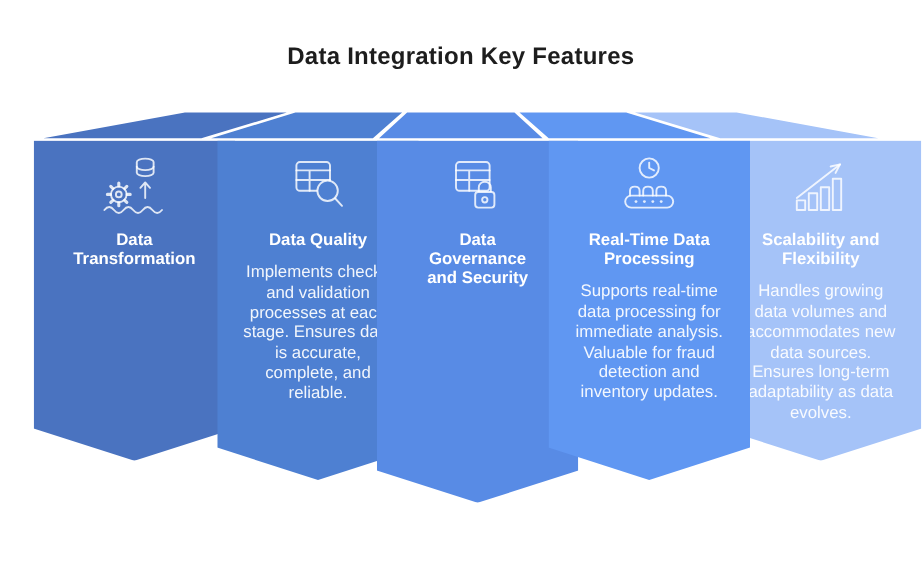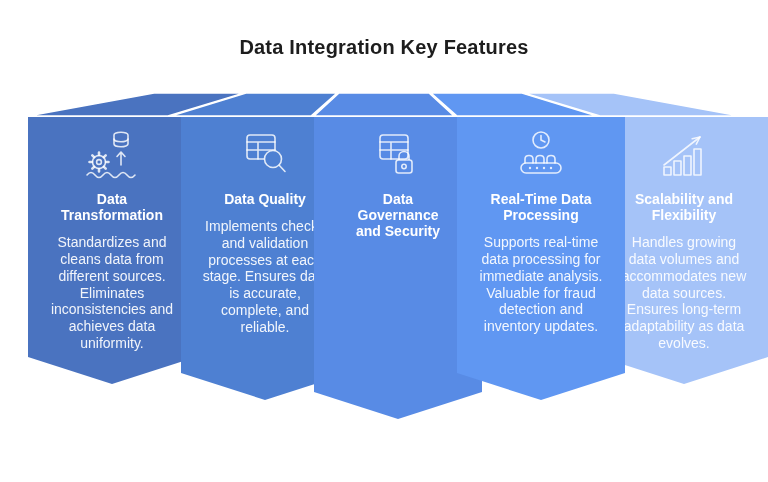--- a/index.html
+++ b/index.html
@@ -52,21 +52,20 @@
         <circle cx="15" cy="33" r="6.5"></circle>
         <circle cx="15" cy="33" r="2.4"></circle>
         <g stroke-width="2.6">
           <path d="M22,33 h2.5 M19.9,28.1 l1.8,-1.8 M15,26 v-2.5 M10.1,28.1 l-1.8,-1.8 M8,33 h-2.5 M10.1,37.9 l-1.8,1.8 M15,40 v2.5 M19.9,37.9 l1.8,1.8"></path>
         </g>
         <path d="M3,46 q4,-5 8,0 t8,0 t8,0 t8,0 t8,0 t8,0"></path>
       </svg>
     </div>
     <h2>Data
 Transformation</h2>
-    <p>Standardizes and cleans data from different sources. Eliminates inconsistencies and achieves data uniformity.</p>
   </div>
 
   <div class="banner h284" style="left: 181px; --c: #4e80d2;">
     <div class="icon-wrap">
       <svg class="icon" width="56" height="52" viewBox="0 0 56 52">
         <rect x="10" y="6" width="28" height="24" rx="3"></rect>
         <path d="M10,13 H38 M21,13 V30 M10,21 H38"></path>
         <circle cx="36" cy="30" r="8.5" fill="var(--c)"></circle>
         <path d="M42.2,36.2 L48,42.5"></path>
       </svg>

